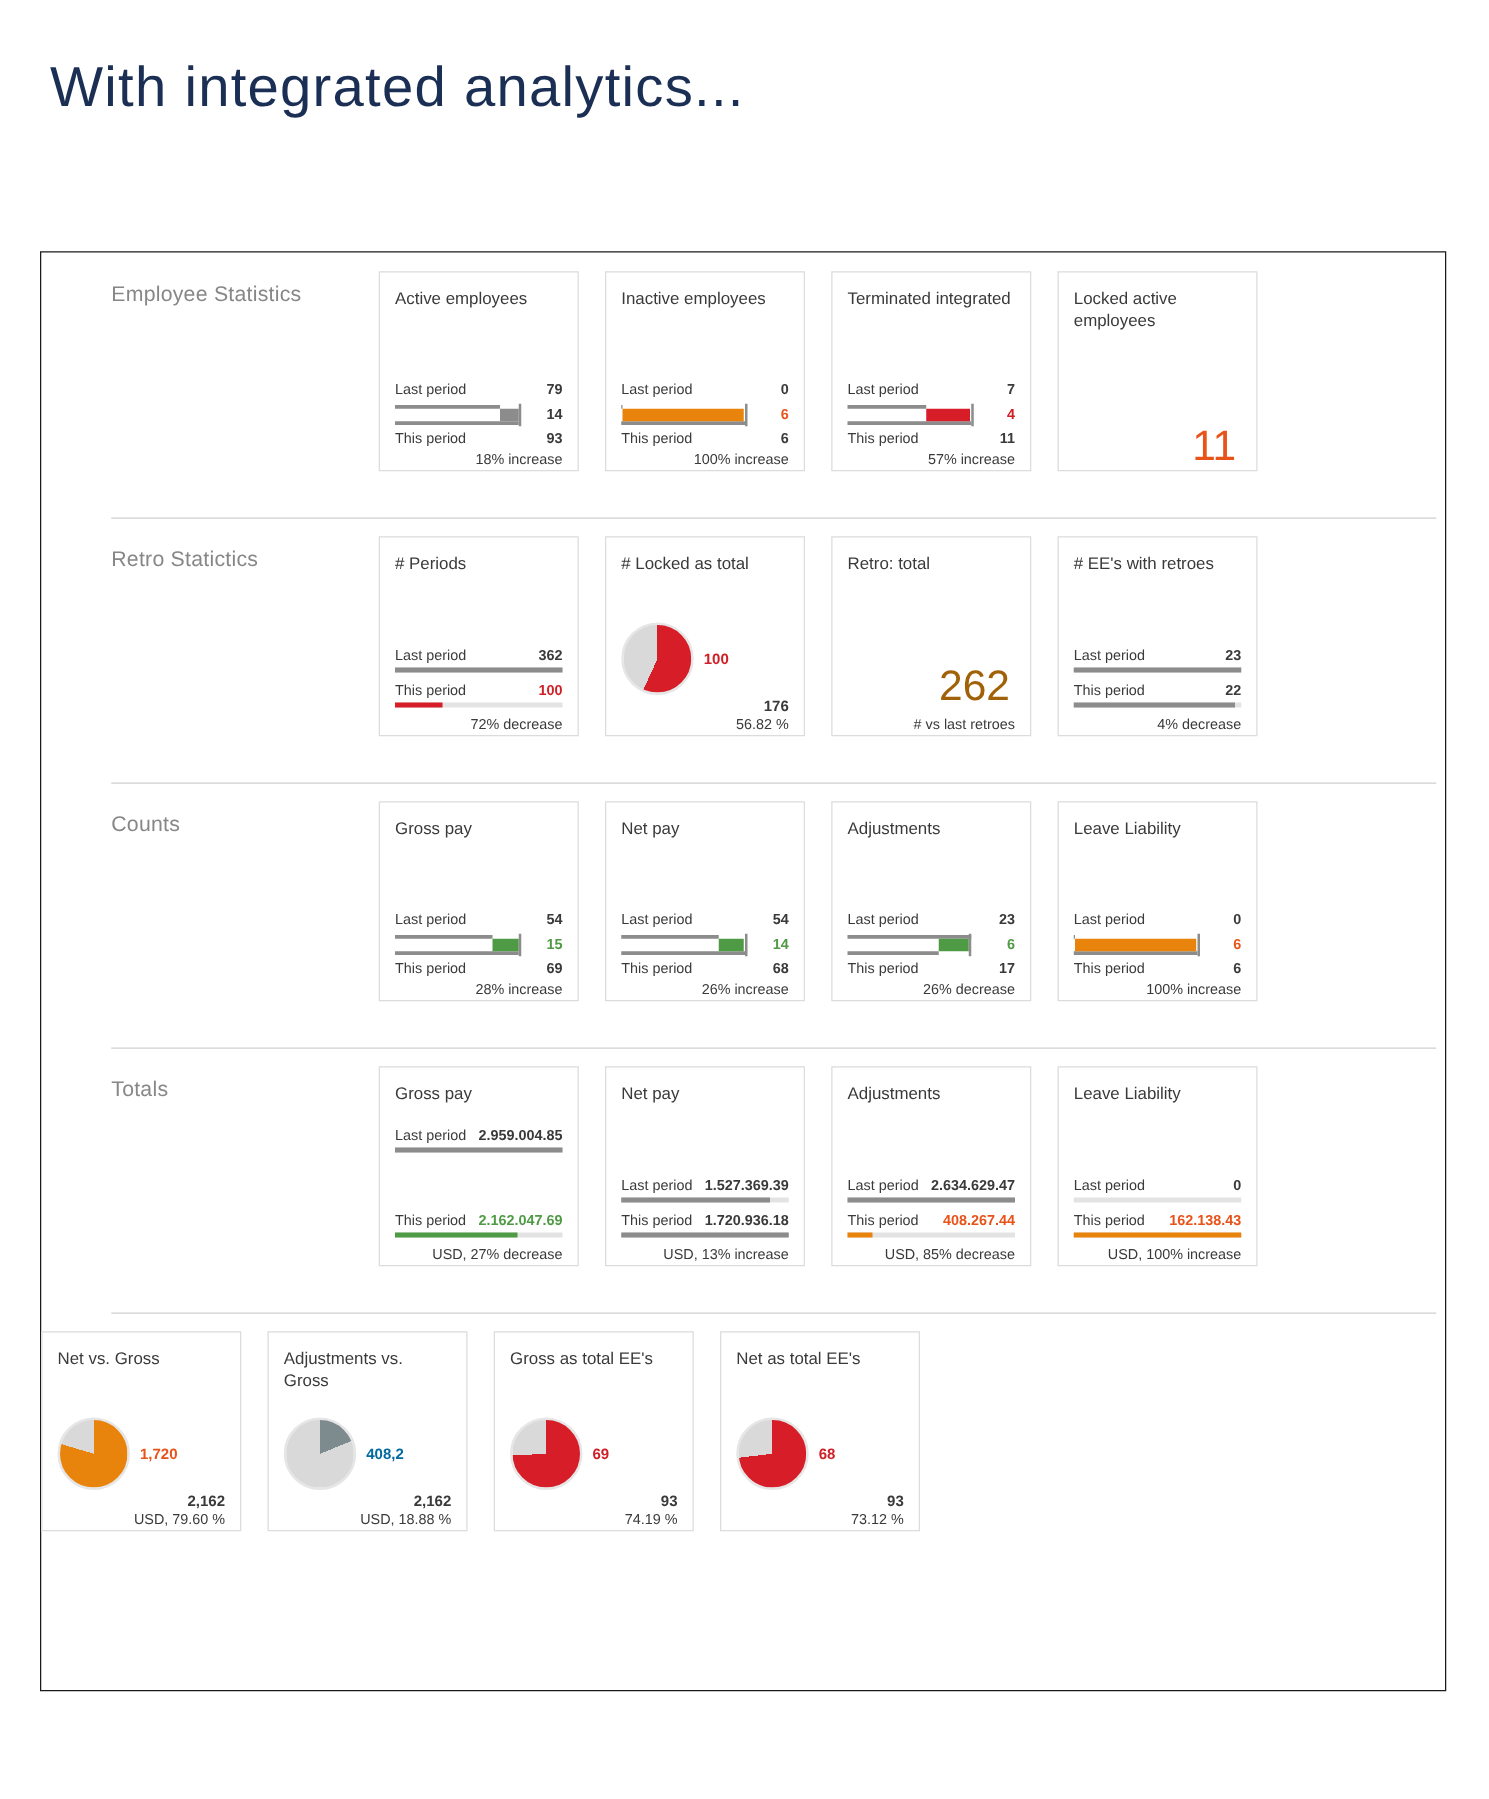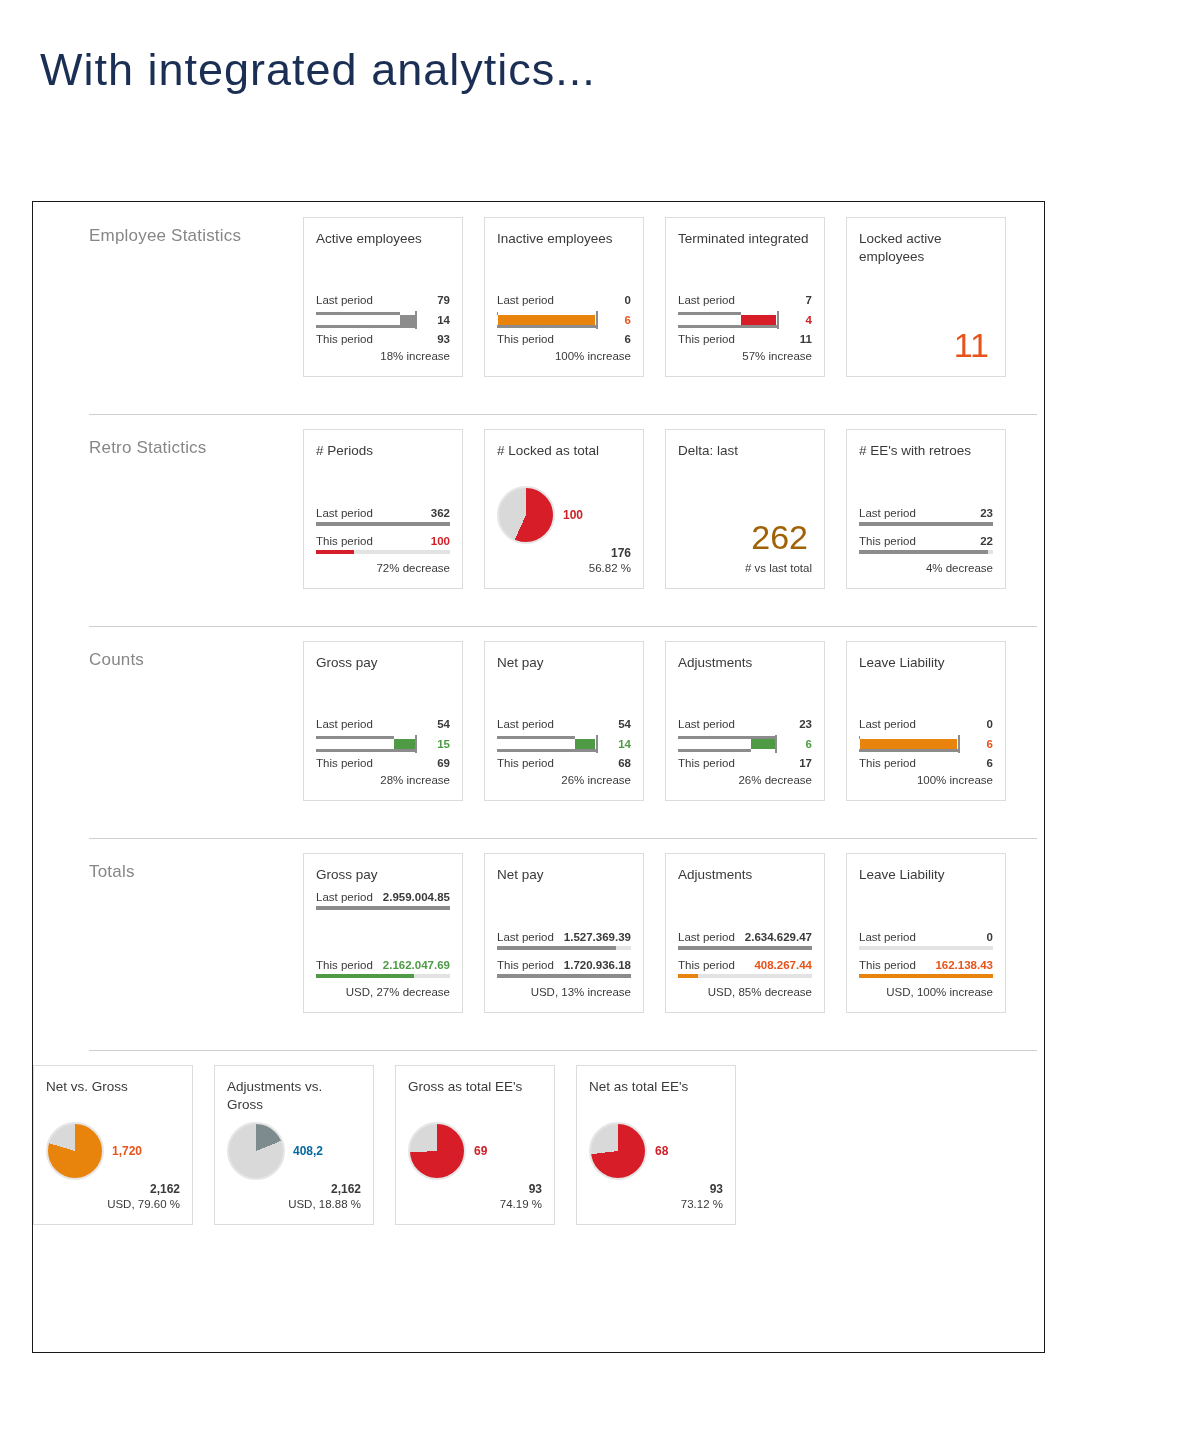--- a/index.html
+++ b/index.html
@@ -26,21 +26,21 @@
     letter-spacing: 1px;
     color: #1b2f55;
     white-space: nowrap;
   }
 
   
   .dash-frame {
     position: absolute;
     left: 32px;
     top: 201px;
-    width: 1013px;
+    width: 1125px;
     height: 1152px;
     border: 1px solid #1a1a1a;
     background: #ffffff;
     box-sizing: border-box;
   }
 
   
   .section {
     position: relative;
     display: flex;
@@ -73,21 +73,21 @@
     padding-top: 15px;
   }
 
   
   .card {
     width: 160px;
     height: 160px;
     border: 1px solid #dcdcdc;
     background: #ffffff;
     box-sizing: border-box;
-    padding: 12px 12px 14px 12px;
+    padding: 12px 12px 2px 12px;
     display: flex;
     flex-direction: column;
     position: relative;
   }
   .card-title {
     font-size: 13.5px;
     color: #3a3a3a;
     line-height: 1.35;
     min-height: 20px;
   }
@@ -347,24 +347,24 @@
             <div class="card-body">
               <div class="pie-wrap">
                 <div class="pie" style="background: conic-gradient(rgb(214, 29, 40) 0deg, rgb(214, 29, 40) 204.552deg, rgb(217, 217, 217) 204.552deg, rgb(217, 217, 217) 360deg);"></div>
                 <span class="pie-val" style="color: rgb(207, 32, 39);">100</span>
               </div>
               <div class="pie-total">176</div>
               <div class="pie-pct">56.82 %</div>
             </div>
           </div>
           <div class="card">
-            <div class="card-title">Delta: last</div>
+            <div class="card-title">Retro: total</div>
             <div class="card-body">
               <div class="bignum" style="color: #a16207;">262</div>
-              <div class="bignum-sub"># vs last total</div>
+              <div class="bignum-sub"># vs last retroes</div>
             </div>
           </div>
           <div class="card">
             <div class="card-title"># EE's with retroes</div>
             <div class="card-body">
               <div class="prog-line">
                 <div class="prog-head">
                   <span class="plbl">Last period</span>
                   <span class="pval" style="color: rgb(58, 58, 58);">23</span>
                 </div>

